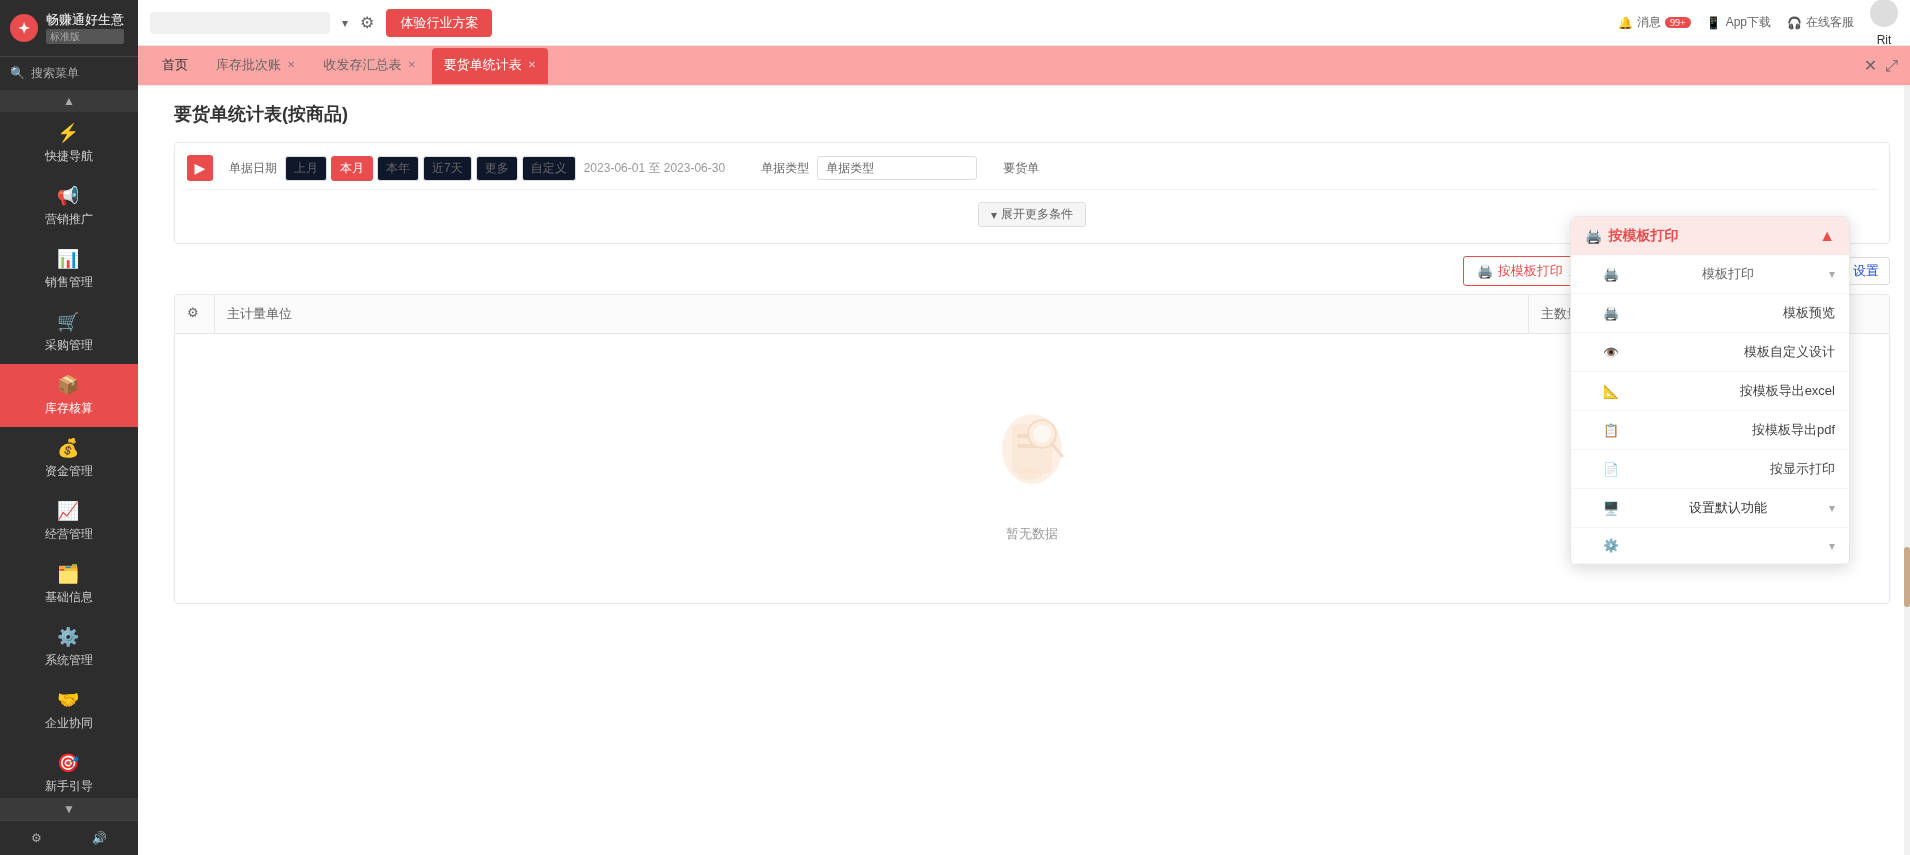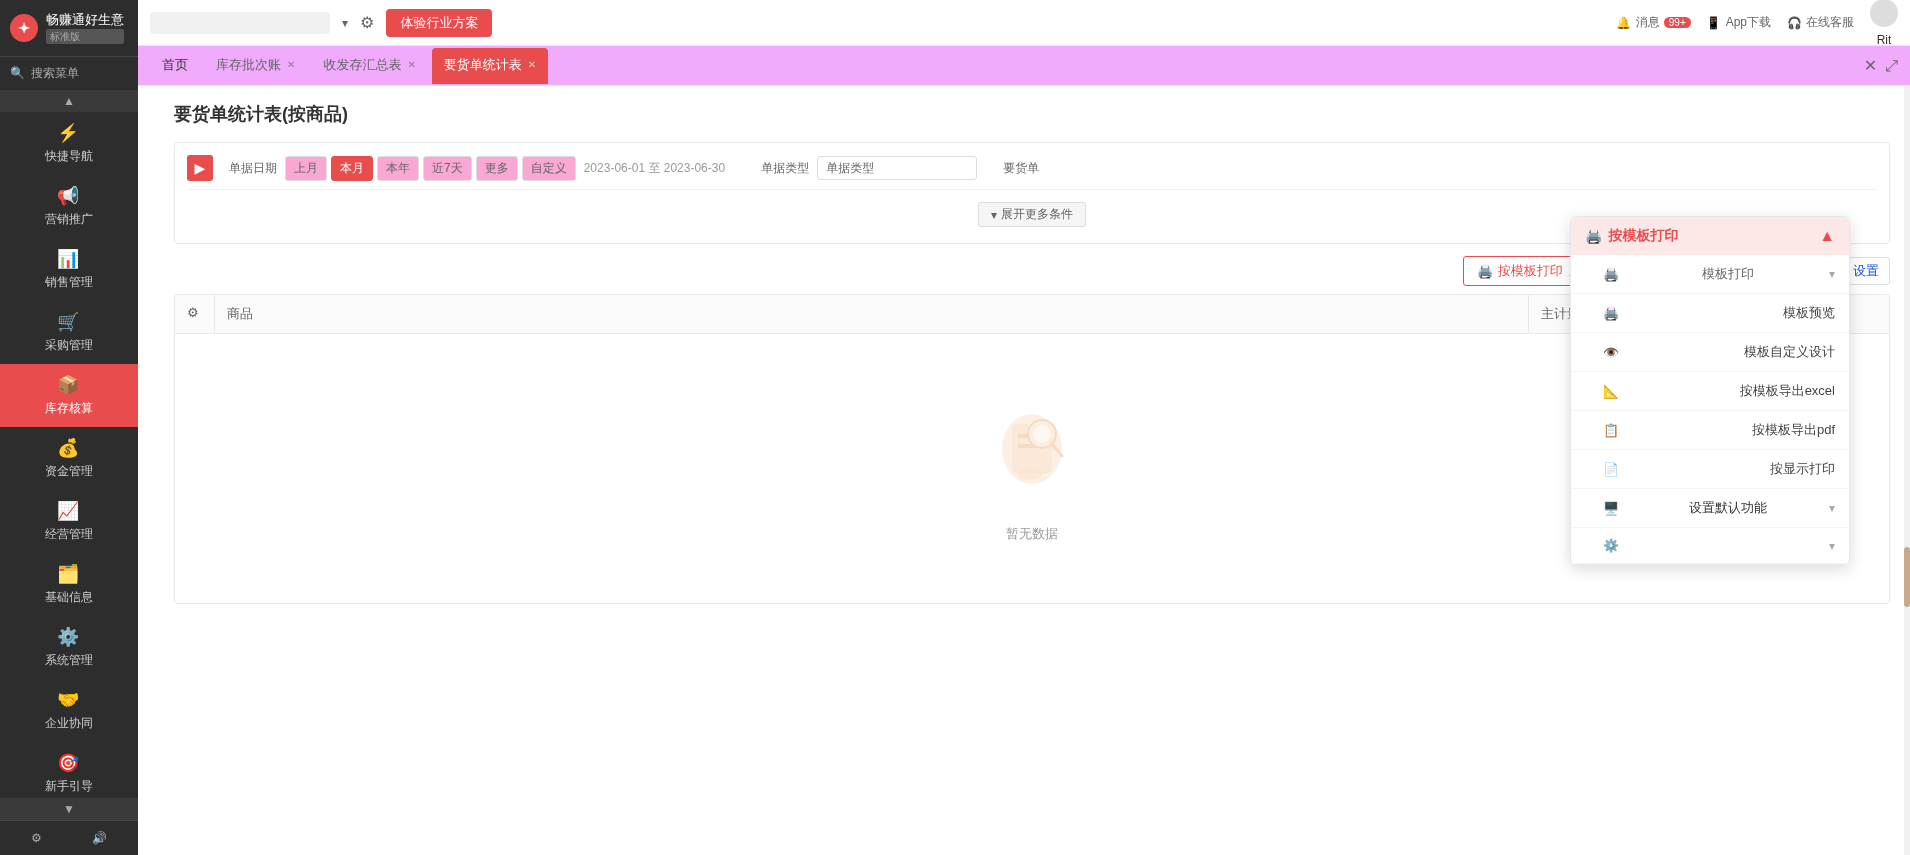--- a/index.html
+++ b/index.html
@@ -24,42 +24,42 @@
     .main { flex: 1; display: flex; flex-direction: column; height: 855px; background: #fff; }
 
     
     .topbar { height: 46px; background: #fff; border-bottom: 1px solid #e8e8e8; display: flex; align-items: center; padding: 0 12px; gap: 12px; }
     .topbar-search { background: #f0f0f0; border: none; border-radius: 4px; padding: 4px 10px; width: 180px; font-size: 12px; color: #666; }
     .topbar-dropdown { color: #666; cursor: pointer; font-size: 12px; }
     .topbar-gear { color: #666; cursor: pointer; font-size: 16px; }
     .topbar-btn { background: #e84c4c; color: white; border: none; border-radius: 4px; padding: 5px 14px; font-size: 13px; cursor: pointer; }
     .topbar-right { margin-left: auto; display: flex; align-items: center; gap: 16px; color: #666; font-size: 12px; }
     .topbar-right-item { display: flex; align-items: center; gap: 4px; cursor: pointer; }
-    .badge { background: #e84c4c; color: white; border-radius: 10px; padding: 0 5px; font-size: 10px; }
+    .badge { background: #e84c4c; color: white; border-radius: 10px; padding: 0 5px; font-size: 10px; font-family: Liberation Serif, serif; }
     .avatar { width: 28px; height: 28px; background: #ddd; border-radius: 50%; }
 
     
-    .tabs { height: 40px; background: #f0abfc; border-bottom: 1px solid #e8e8e8; display: flex; align-items: center; padding: 0 12px; gap: 4px; position: relative; }
+    .tabs { height: 40px; background: #fca5a5; border-bottom: 1px solid #e8e8e8; display: flex; align-items: center; padding: 0 12px; gap: 4px; position: relative; }
     .tab { padding: 8px 12px; font-size: 13px; color: #666; cursor: pointer; display: flex; align-items: center; gap: 6px; border-bottom: 2px solid transparent; }
     .tab.active { color: #e84c4c; background: #e84c4c; color: white; border-radius: 4px 4px 0 0; }
     .tab-close { font-size: 10px; cursor: pointer; color: inherit; opacity: 0.7; }
     .tab-home { color: #333; }
     .tabs-right { margin-left: auto; display: flex; align-items: center; gap: 8px; }
     .tabs-icon { font-size: 16px; cursor: pointer; color: #666; }
 
     
     .page-content { flex: 1; padding: 16px 20px; overflow: auto; position: relative; }
     .page-title { font-size: 18px; font-weight: bold; color: #333; margin-bottom: 16px; }
 
     
     .filter-area { background: #fff; border: 1px solid #e8e8e8; border-radius: 4px; padding: 12px; margin-bottom: 12px; }
     .filter-row { display: flex; align-items: center; gap: 16px; flex-wrap: wrap; }
     .filter-label { color: #666; font-size: 12px; white-space: nowrap; }
     .date-btns { display: flex; gap: 4px; align-items: center; }
-    .date-btn { padding: 3px 8px; border: 1px solid #ddd; border-radius: 3px; background: #f9a8d4; color: #666; font-size: 12px; cursor: pointer; }
+    .date-btn { padding: 3px 8px; border: 1px solid #ddd; border-radius: 3px; background: #0f172a; color: #666; font-size: 12px; cursor: pointer; }
     .date-btn.active { background: #e84c4c; color: white; border-color: #e84c4c; }
     .date-range { color: #999; font-size: 12px; }
     .filter-select { border: 1px solid #ddd; border-radius: 3px; padding: 4px 24px 4px 8px; font-size: 12px; color: #666; background: #fff; appearance: none; cursor: pointer; min-width: 160px; }
     .filter-divider { border-top: 1px solid #f0f0f0; margin: 8px 0; }
     .expand-more { display: flex; align-items: center; justify-content: center; padding: 4px; }
     .expand-more-btn { background: #f5f5f5; border: 1px solid #ddd; border-radius: 3px; padding: 3px 12px; font-size: 12px; color: #666; cursor: pointer; display: flex; align-items: center; gap: 4px; }
 
     
     .toolbar { display: flex; align-items: center; justify-content: flex-end; gap: 8px; margin-bottom: 8px; }
     .toolbar-btn { padding: 5px 14px; border-radius: 3px; font-size: 13px; cursor: pointer; display: flex; align-items: center; gap: 4px; }
@@ -285,21 +285,20 @@
         <span>↺</span>
         <span>刷新</span>
       </button>
       <button class="toolbar-btn toolbar-btn-primary">查询</button>
       <button class="settings-btn">设置</button>
     </div>
 
     <div class="table-area">
       <div class="table-header">
         <div class="table-header-cell">⚙</div>
-        <div class="table-header-cell">商品</div>
         <div class="table-header-cell">主计量单位</div>
         <div class="table-header-cell">主数量</div>
         <div class="table-header-cell">零售金额</div>
       </div>
       <div class="table-body">
         <div class="empty-state">
           <div style="font-size:80px;opacity:0.4;">
             
             <svg width="100" height="100" viewBox="0 0 100 100" fill="none" xmlns="http://www.w3.org/2000/svg">
               <ellipse cx="50" cy="55" rx="30" ry="35" fill="#f5c9a0" opacity="0.7"></ellipse>

